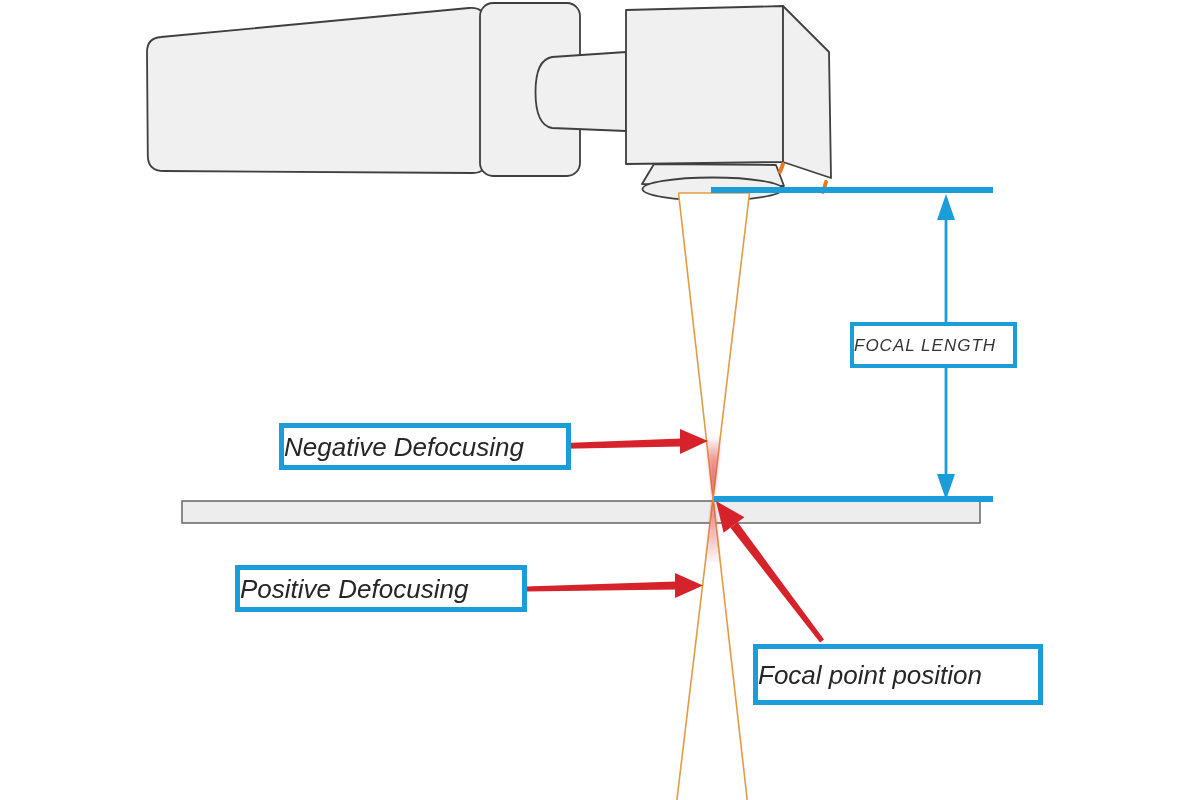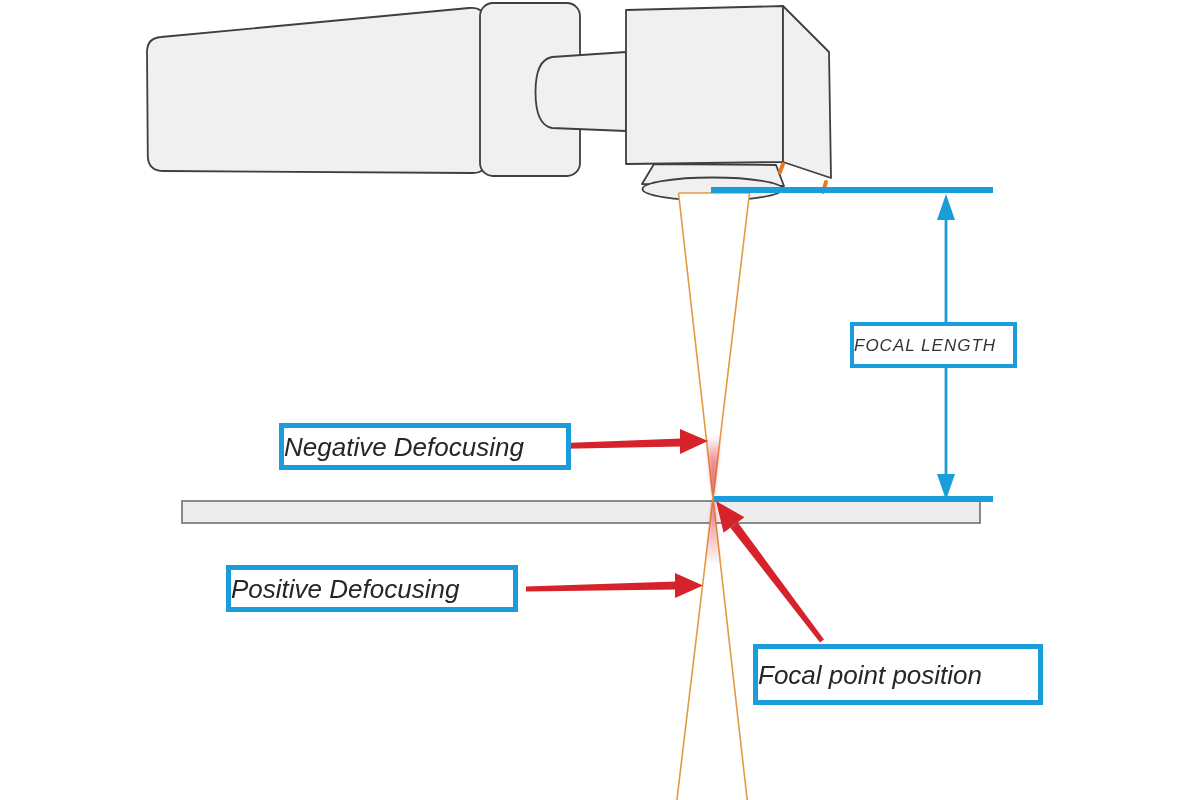--- a/index.html
+++ b/index.html
@@ -21,21 +21,21 @@
     display: flex;
     align-items: center;
     justify-content: flex-start;
     color: #262626;
     font-size: 26px;
     line-height: 1;
     white-space: nowrap;
     font-style: italic;
   }
   #negative-box { left: 235px; top: 423px; width: 292px; height: 47px; margin-left: 44px; }
-  #positive-box { left: 226px; top: 565px; width: 292px; height: 47px; }
+  #positive-box { left: 235px; top: 565px; width: 292px; height: 47px; }
   #focalpoint-box { left: 753px; top: 644px; width: 290px; height: 61px; }
   #focallength-box {
     left: 850px; top: 322px; width: 167px; height: 46px;
     border-width: 4px;
     font-size: 17px;
     letter-spacing: 1px;
     color: #333333;
   }
 
   .machine { fill: #f0f0f0; stroke: #3f3f3f; stroke-width: 1.8; stroke-linejoin: round; }

